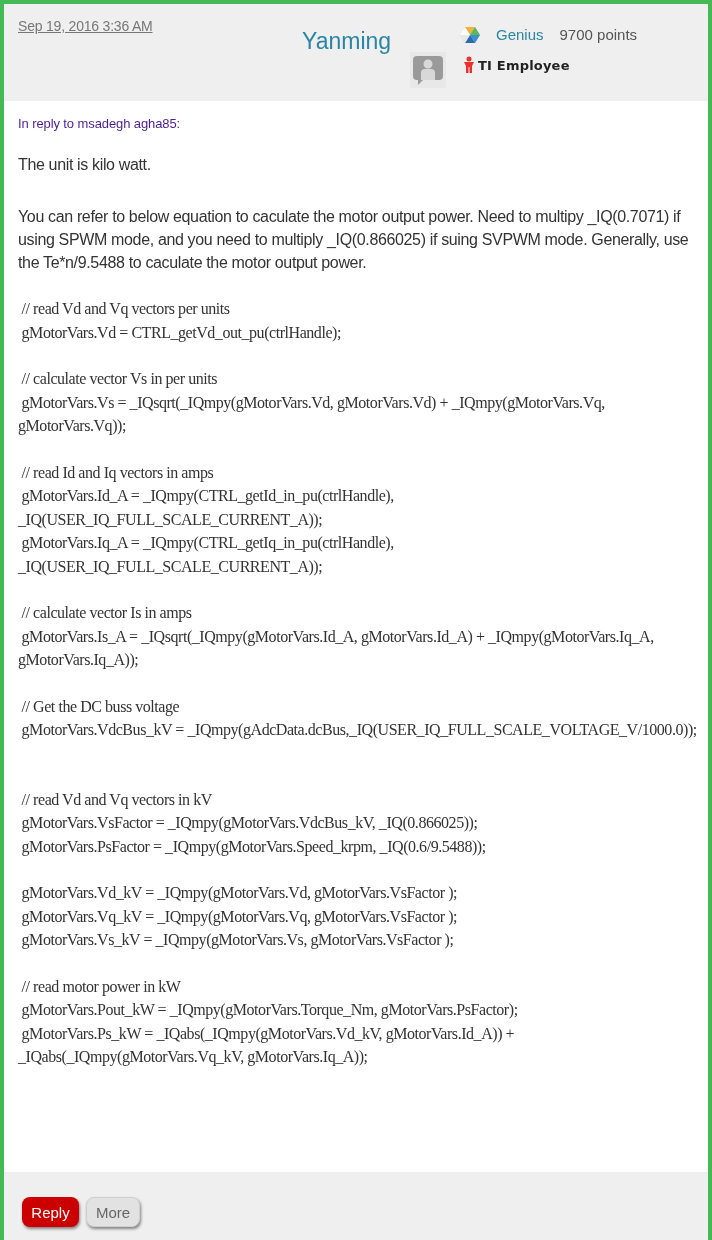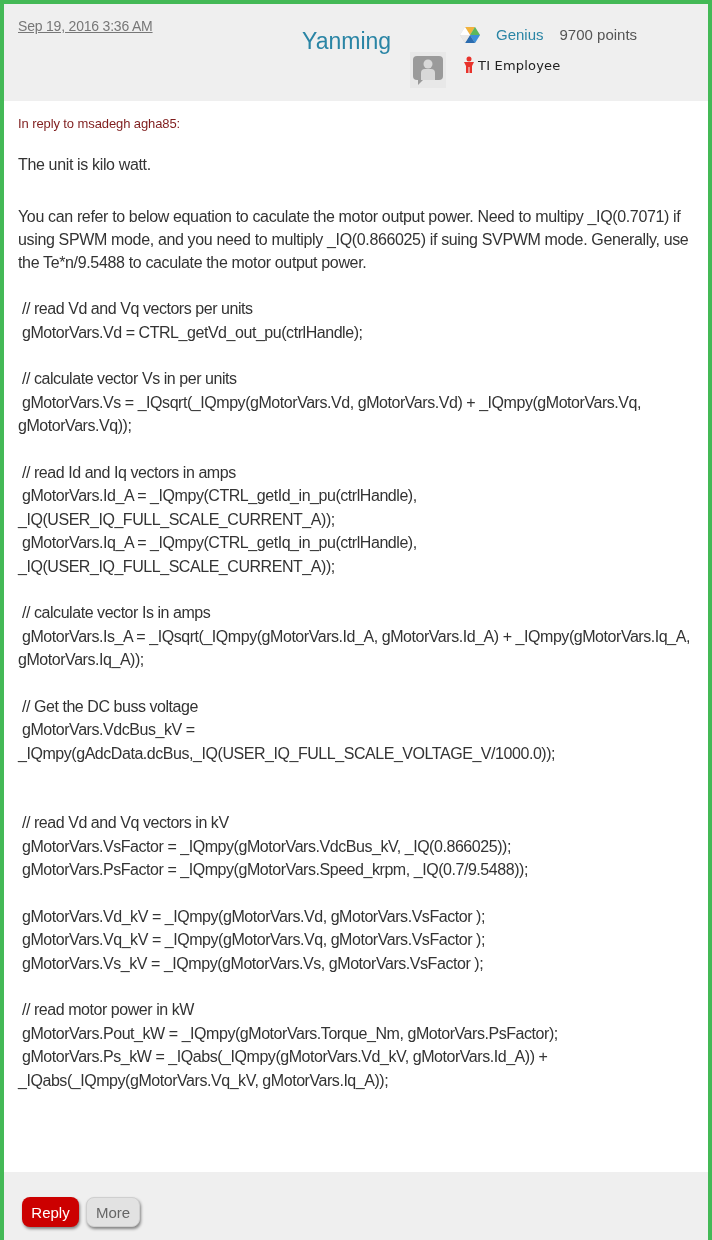--- a/index.html
+++ b/index.html
@@ -29,30 +29,30 @@
     }
     .avatar svg { display: block; }
     .rank-row {
       position: absolute; left: 456px; top: 22px; font-size: 15px; color: #555;
       display: flex; align-items: flex-start; gap: 16px;
     }
     .rank-row .rank-link { color: #2a85a5; }
     .emp-row {
       position: absolute; left: 460px; top: 52px; font-size: 13px; color: #222;
       display: flex; align-items: center; gap: 4px; font-family: "DejaVu Sans", sans-serif;
-      font-weight: normal; letter-spacing: 0.2px;
+      font-weight: bold; letter-spacing: 0.2px;
     }
     .body {
       position: absolute; left: 14px; top: 112px; width: 680px;
       color: #333;
     }
-    .reply-to { font-size: 13px; color: #7f1d1d; margin-bottom: 22px; letter-spacing: -0.1px; }
+    .reply-to { font-size: 13px; color: #4c1d95; margin-bottom: 22px; letter-spacing: -0.1px; }
     .para { font-size: 16px; line-height: 23px; letter-spacing: -0.35px; }
     .para + .para { margin-top: 29px; }
-    .code-block { margin-top: 23px; }
+    .code-block { margin-top: 23px; font-family: Liberation Serif, serif; }
     .line { font-size: 16px; line-height: 23.5px; letter-spacing: -0.45px; white-space: pre-wrap; }
     .footer {
       position: absolute; left: 0; top: 1168px; width: 704px; height: 68px; background: #efefef;
     }
     .btn {
       position: absolute; top: 1193px; height: 30px; border-radius: 8px;
       font-size: 15px; display: flex; align-items: center; justify-content: center;
       box-shadow: 1px 2px 3px rgba(0,0,0,0.45);
     }
     .btn-reply { left: 18px; width: 57px; background: #cc0000; color: #fff; }
@@ -121,21 +121,21 @@
       <div class="line"> // calculate vector Is in amps</div>
       <div class="line"> gMotorVars.Is_A = _IQsqrt(_IQmpy(gMotorVars.Id_A, gMotorVars.Id_A) + _IQmpy(gMotorVars.Iq_A, gMotorVars.Iq_A));</div>
     </div>
     <div class="code-block">
       <div class="line"> // Get the DC buss voltage</div>
       <div class="line"> gMotorVars.VdcBus_kV = _IQmpy(gAdcData.dcBus,_IQ(USER_IQ_FULL_SCALE_VOLTAGE_V/1000.0));</div>
     </div>
     <div class="code-block" style="margin-top:46px">
       <div class="line"> // read Vd and Vq vectors in kV</div>
       <div class="line"> gMotorVars.VsFactor = _IQmpy(gMotorVars.VdcBus_kV, _IQ(0.866025));</div>
-      <div class="line"> gMotorVars.PsFactor = _IQmpy(gMotorVars.Speed_krpm, _IQ(0.7/9.5488));</div>
+      <div class="line"> gMotorVars.PsFactor = _IQmpy(gMotorVars.Speed_krpm, _IQ(0.6/9.5488));</div>
     </div>
     <div class="code-block">
       <div class="line"> gMotorVars.Vd_kV = _IQmpy(gMotorVars.Vd, gMotorVars.VsFactor );</div>
       <div class="line"> gMotorVars.Vq_kV = _IQmpy(gMotorVars.Vq, gMotorVars.VsFactor );</div>
       <div class="line"> gMotorVars.Vs_kV = _IQmpy(gMotorVars.Vs, gMotorVars.VsFactor );</div>
     </div>
     <div class="code-block">
       <div class="line"> // read motor power in kW</div>
       <div class="line"> gMotorVars.Pout_kW = _IQmpy(gMotorVars.Torque_Nm, gMotorVars.PsFactor);</div>
       <div class="line"> gMotorVars.Ps_kW = _IQabs(_IQmpy(gMotorVars.Vd_kV, gMotorVars.Id_A)) + _IQabs(_IQmpy(gMotorVars.Vq_kV, gMotorVars.Iq_A));</div>

